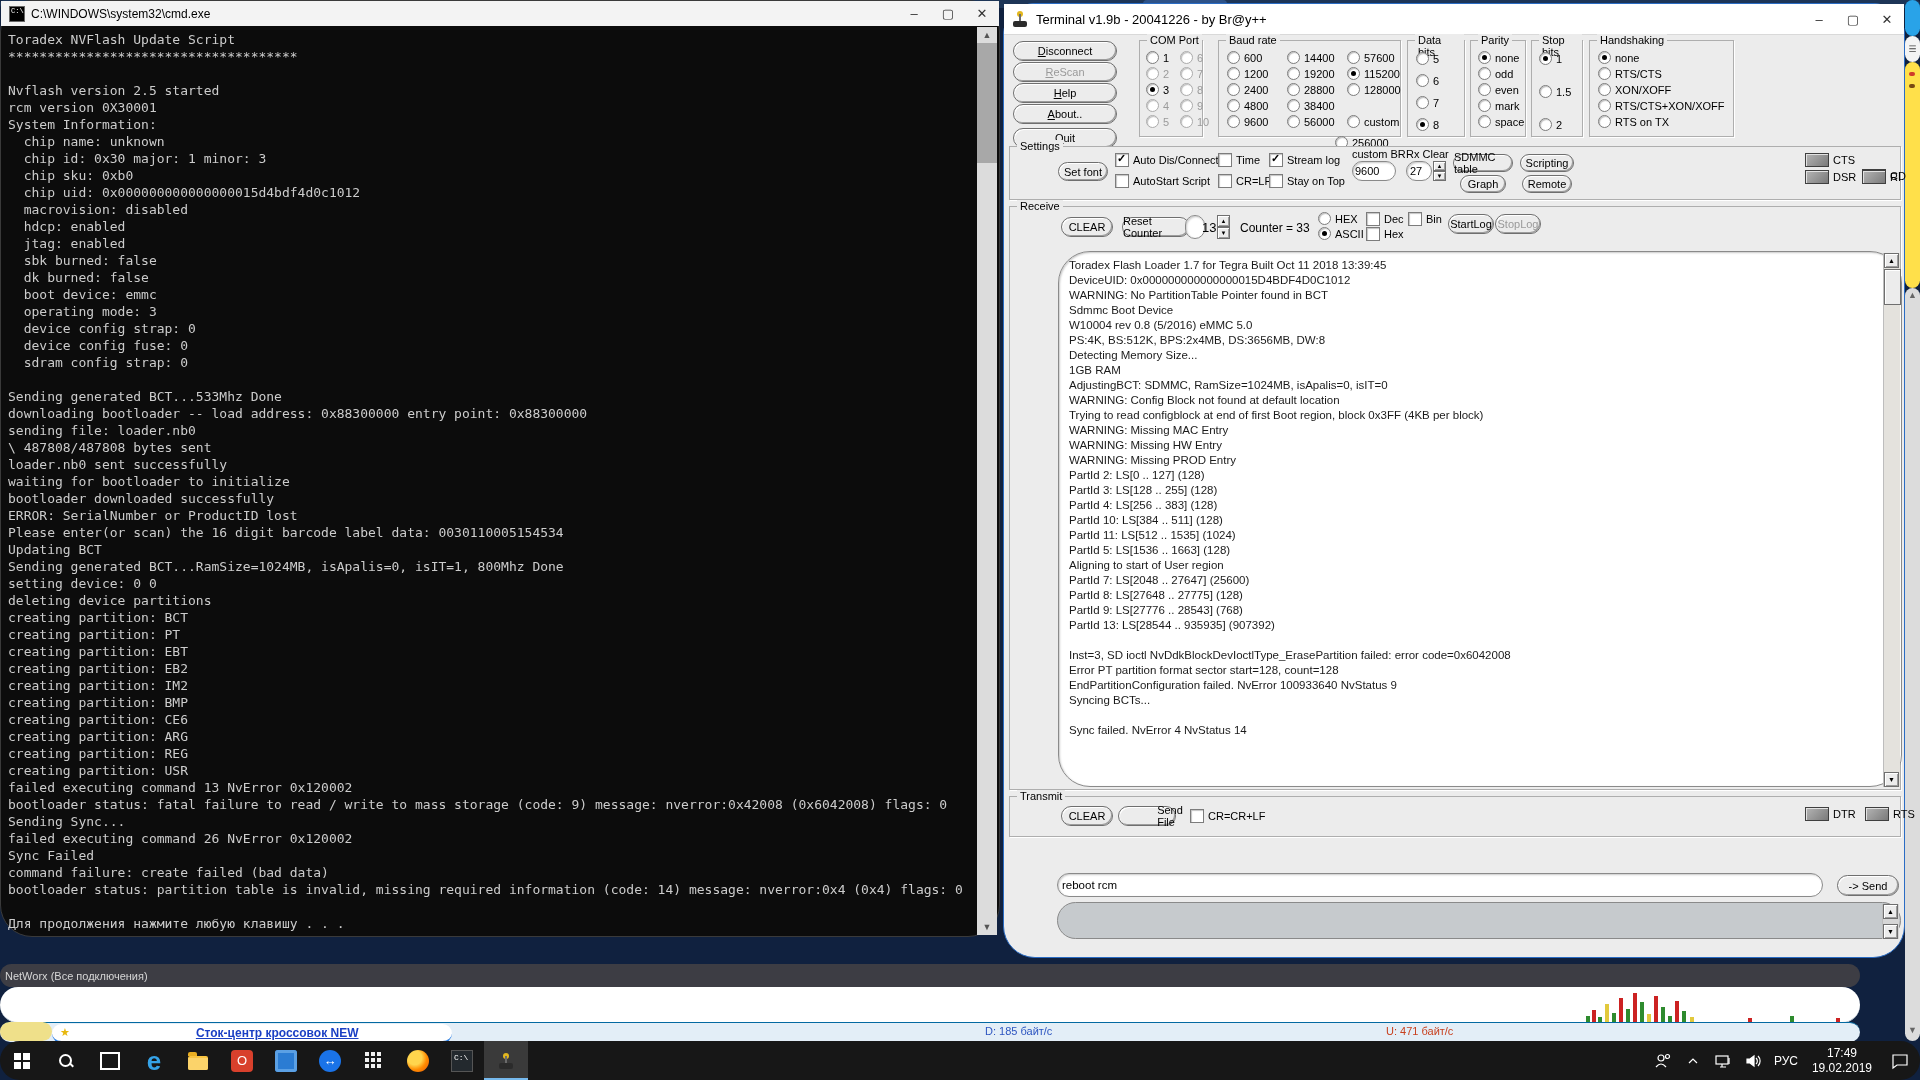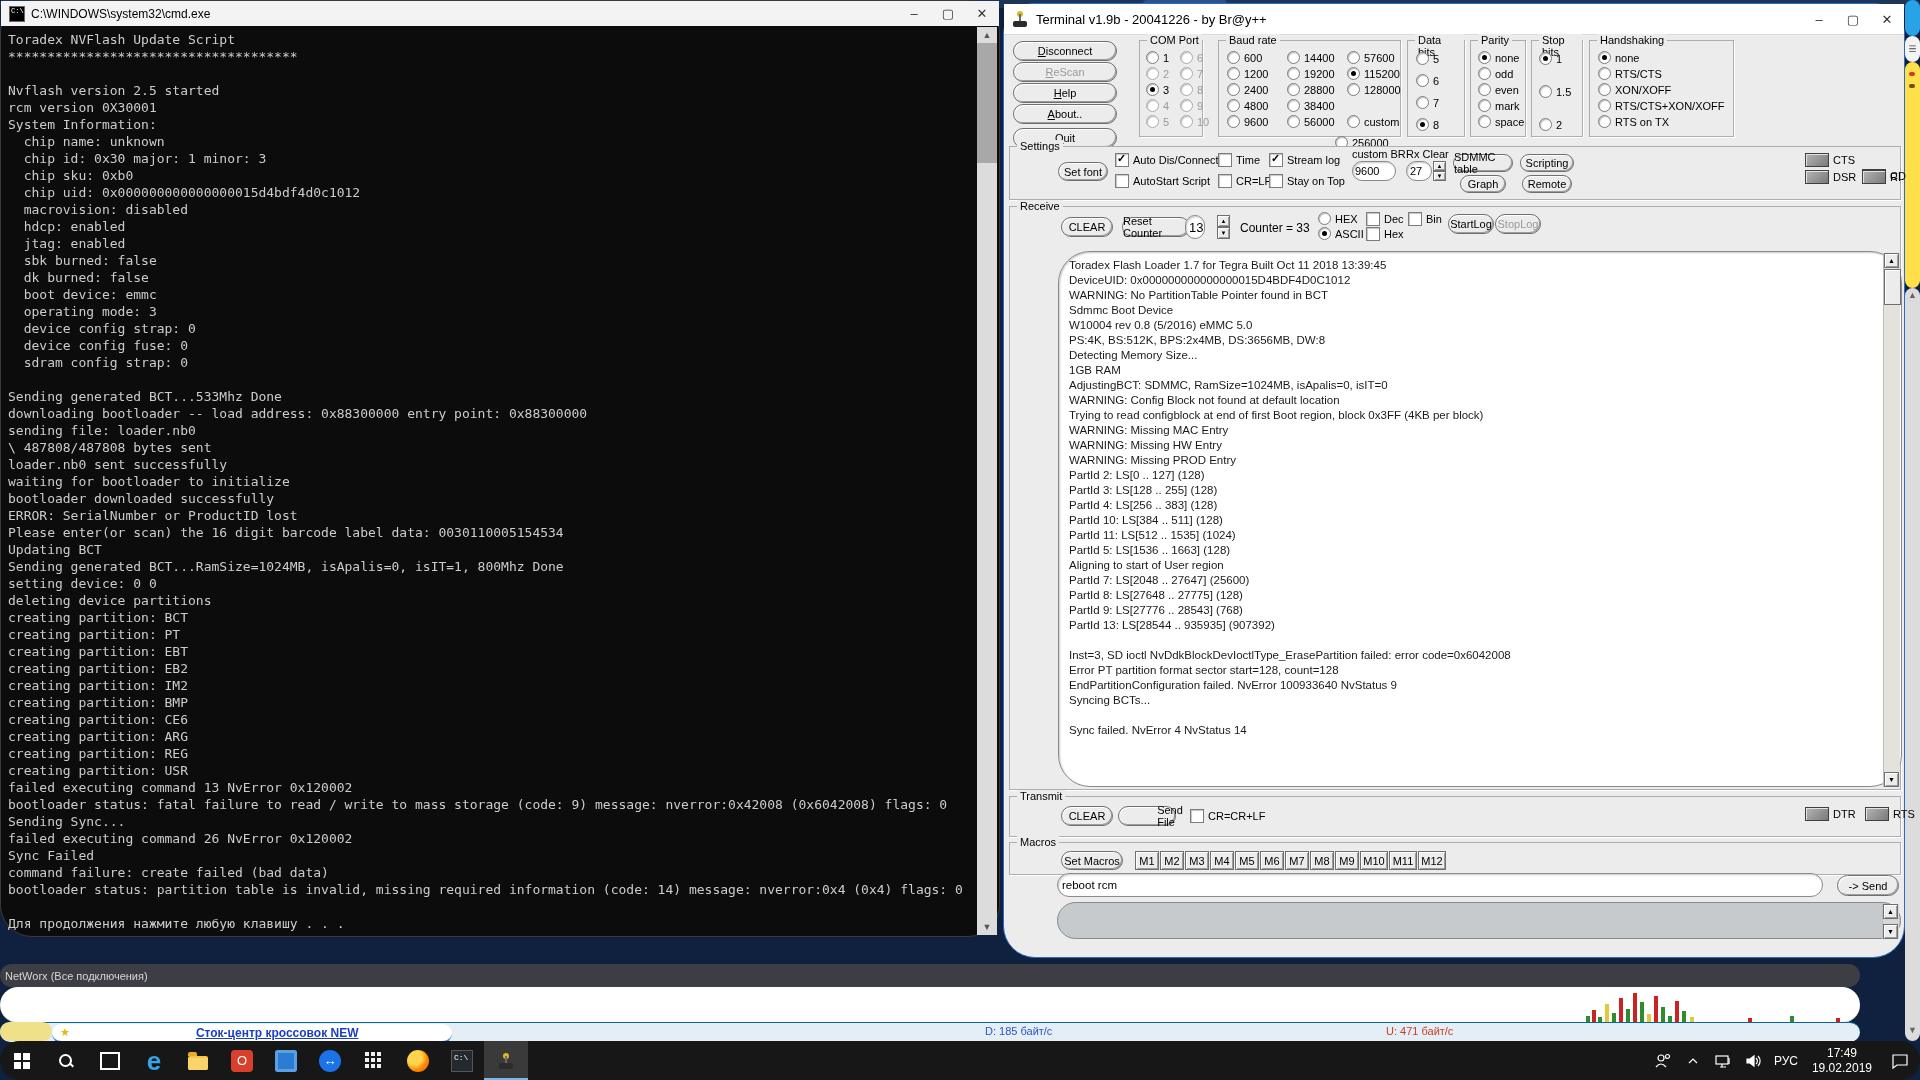--- a/index.html
+++ b/index.html
@@ -460,21 +460,21 @@
     <div class="rowitem" style="left:852px;top:23px;">
         <span class="led"></span>
         <span class="ledlbl">RI</span>
       </div>
   </div>
 
   <div class="groupbox tgroup" style="left:5px;top:202px;width:892px;height:584px;">
     <span class="gcap">Receive</span>
     <div class="btn abs" style="left:51px;top:10px;width:52px;height:20px;">CLEAR</div>
     <div class="btn abs" style="left:112px;top:10px;width:68px;height:20px;">Reset Counter</div>
-    <div class="sunken abs" style="left:175px;top:8px;width:20px;height:24px;font-size:13px;display:flex;align-items:center;padding-left:3px;">13</div>
+    <div class="sunken abs" style="left:175px;top:8px;width:20px;height:24px;font-size:13px;display:flex;align-items:center;padding-left:16px;">13</div>
     <div class="spin abs" style="left:207px;top:8px;height:24px;">
         <span class="btn">▲</span>
         <span class="btn">▼</span>
       </div>
     <span class="abs" style="left:230px;top:14px;font-size:12px;">Counter = 33</span>
     <div class="rowitem" style="left:308px;top:5px;">
         <span class="rdo"></span>
         <span>HEX</span>
       </div>
     <div class="rowitem" style="left:308px;top:20px;">
@@ -547,38 +547,20 @@
     <div class="rowitem" style="left:795px;top:10px;">
         <span class="led"></span>
         <span class="ledlbl">DTR</span>
       </div>
     <div class="rowitem" style="left:855px;top:10px;">
         <span class="led"></span>
         <span class="ledlbl">RTS</span>
       </div>
   </div>
 
-  <div class="groupbox tgroup" style="left:5px;top:838px;width:892px;height:33px;">
-    <span class="gcap">Macros</span>
-    <div class="btn abs" style="left:51px;top:8px;width:62px;height:19px;">Set Macros</div>
-    <div class="abs" style="left:125px;top:8px;display:flex;gap:1px;">
-      <div class="btn" style="width:24px;height:19px;">M1</div>
-      <div class="btn" style="width:24px;height:19px;">M2</div>
-      <div class="btn" style="width:24px;height:19px;">M3</div>
-      <div class="btn" style="width:24px;height:19px;">M4</div>
-      <div class="btn" style="width:24px;height:19px;">M5</div>
-      <div class="btn" style="width:24px;height:19px;">M6</div>
-      <div class="btn" style="width:24px;height:19px;">M7</div>
-      <div class="btn" style="width:24px;height:19px;">M8</div>
-      <div class="btn" style="width:24px;height:19px;">M9</div>
-      <div class="btn" style="width:28px;height:19px;">M10</div>
-      <div class="btn" style="width:28px;height:19px;">M11</div>
-      <div class="btn" style="width:28px;height:19px;">M12</div>
-    </div>
-  </div>
 
   <input class="sunken abs" style="left: 53px; top: 869px; width: 766px; height: 24px; font-size: 11.5px; padding: 0px 4px; border-width: 1px;" value="reboot rcm">
   <div class="btn abs" style="left:833px;top:871px;width:62px;height:21px;">-&gt; Send</div>
 
   <div class="abs" style="left:53px;top:898px;width:844px;height:37px;background:#c6cacd;border:1px solid #8a8a8a;box-sizing:border-box;">
     <div class="vscroll" style="height:35px;background:#d6d6d6;">
       <span class="btn" style="top:0;">▲</span>
       <span class="btn" style="bottom:0;">▼</span>
     </div>
   </div>

